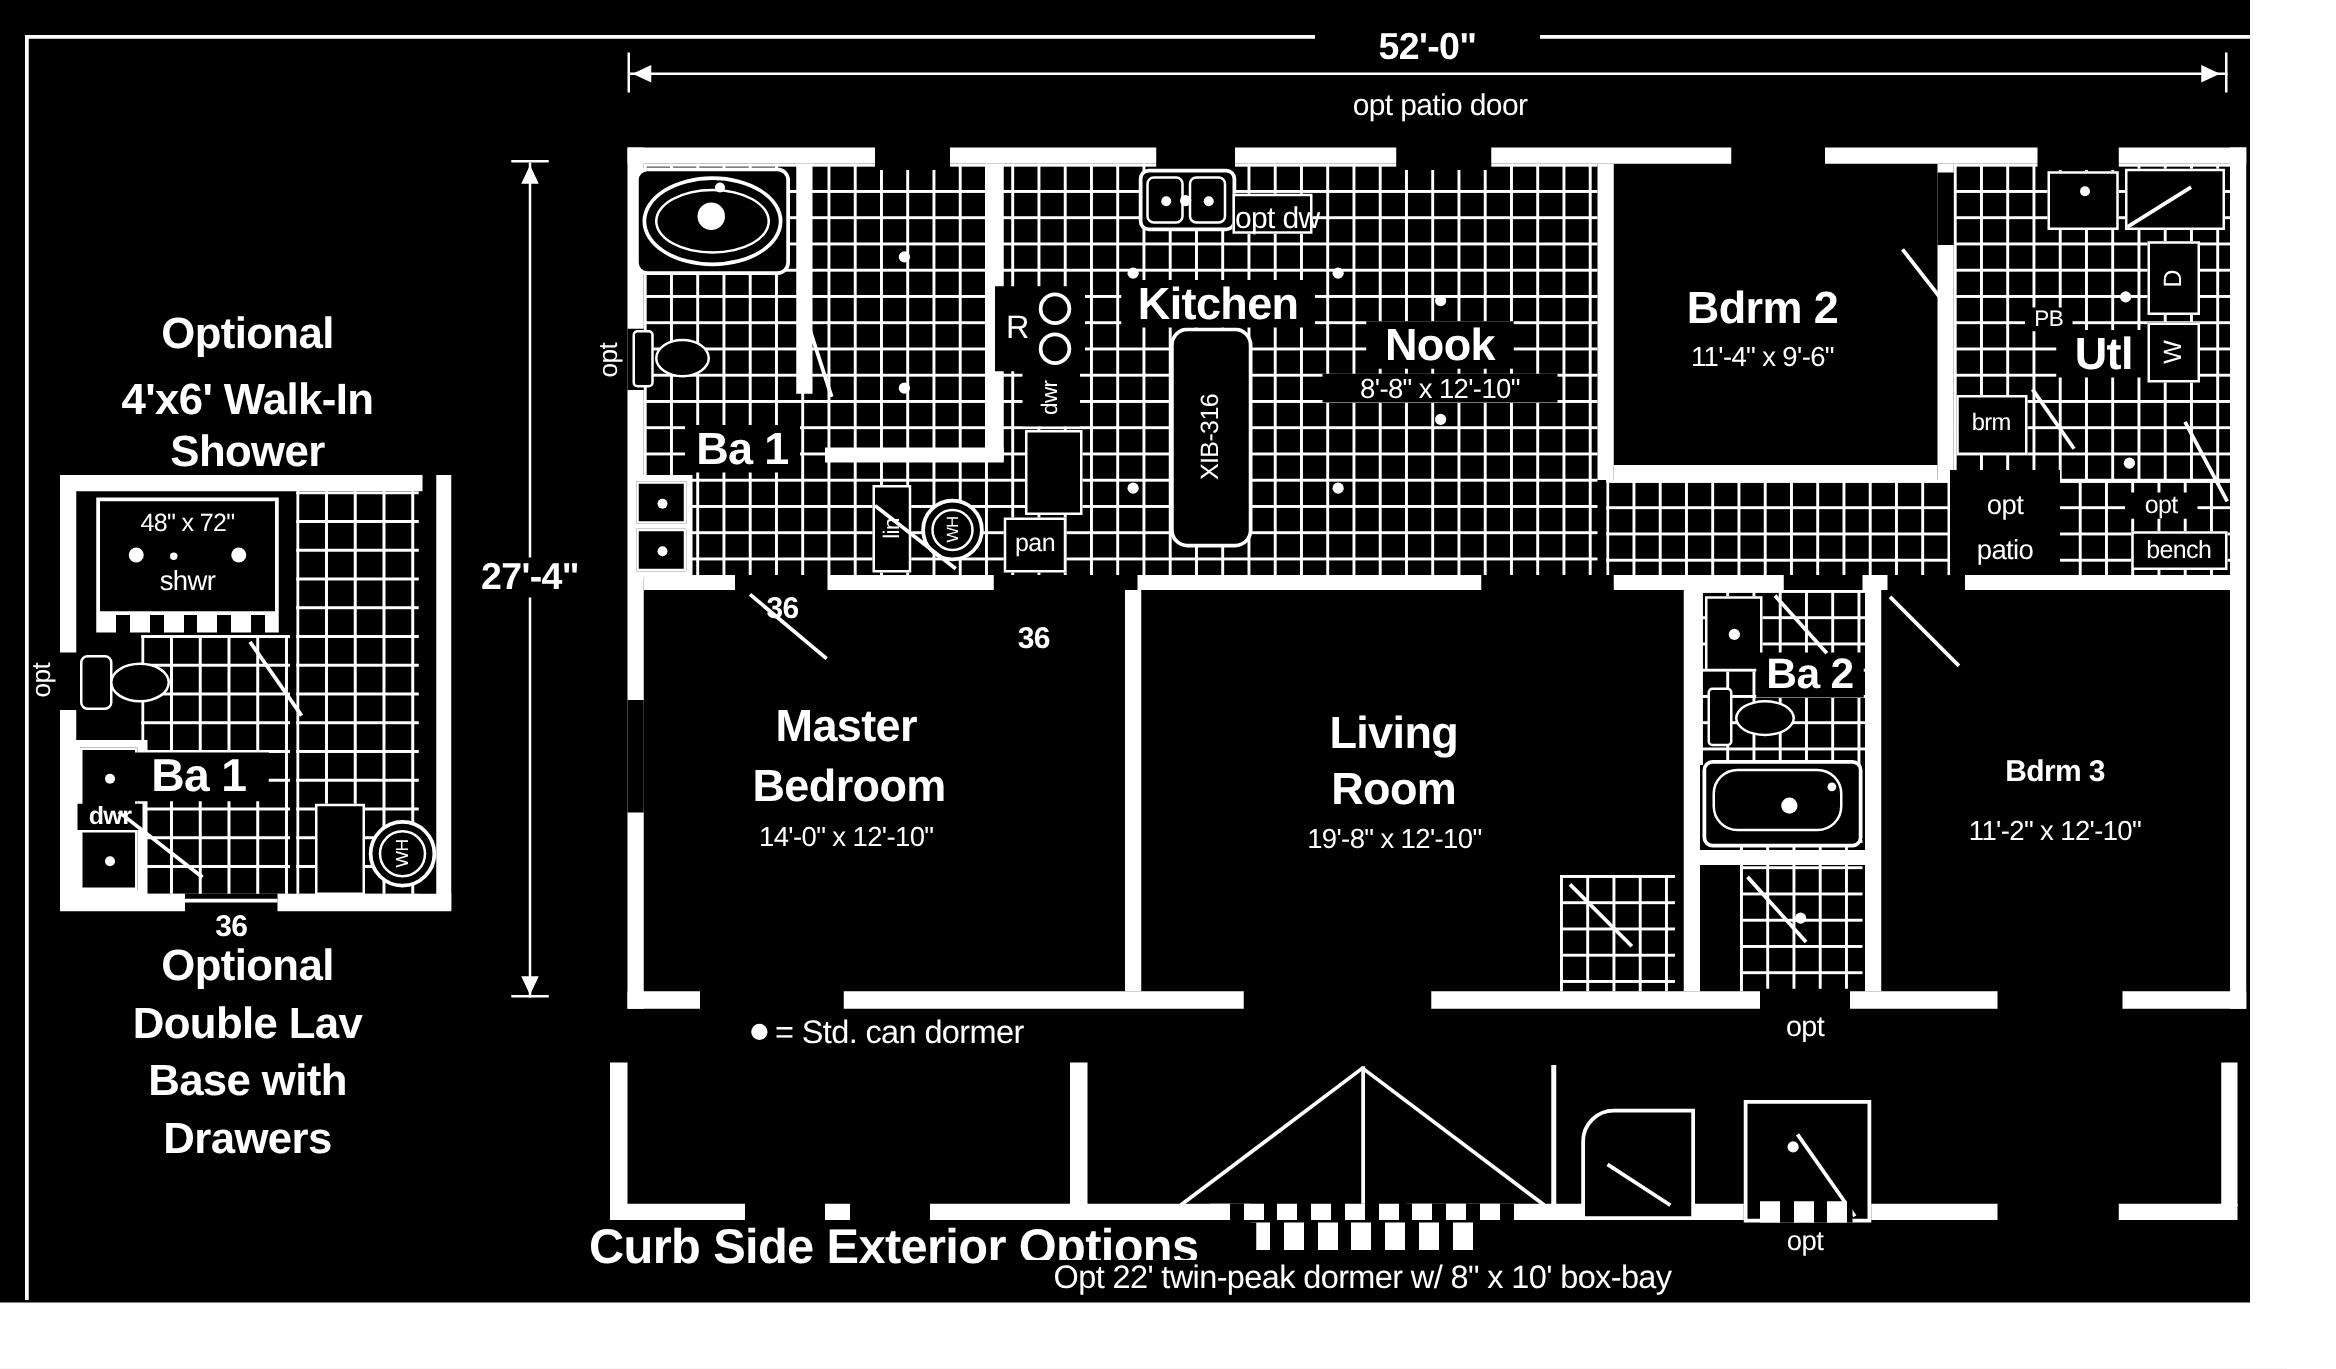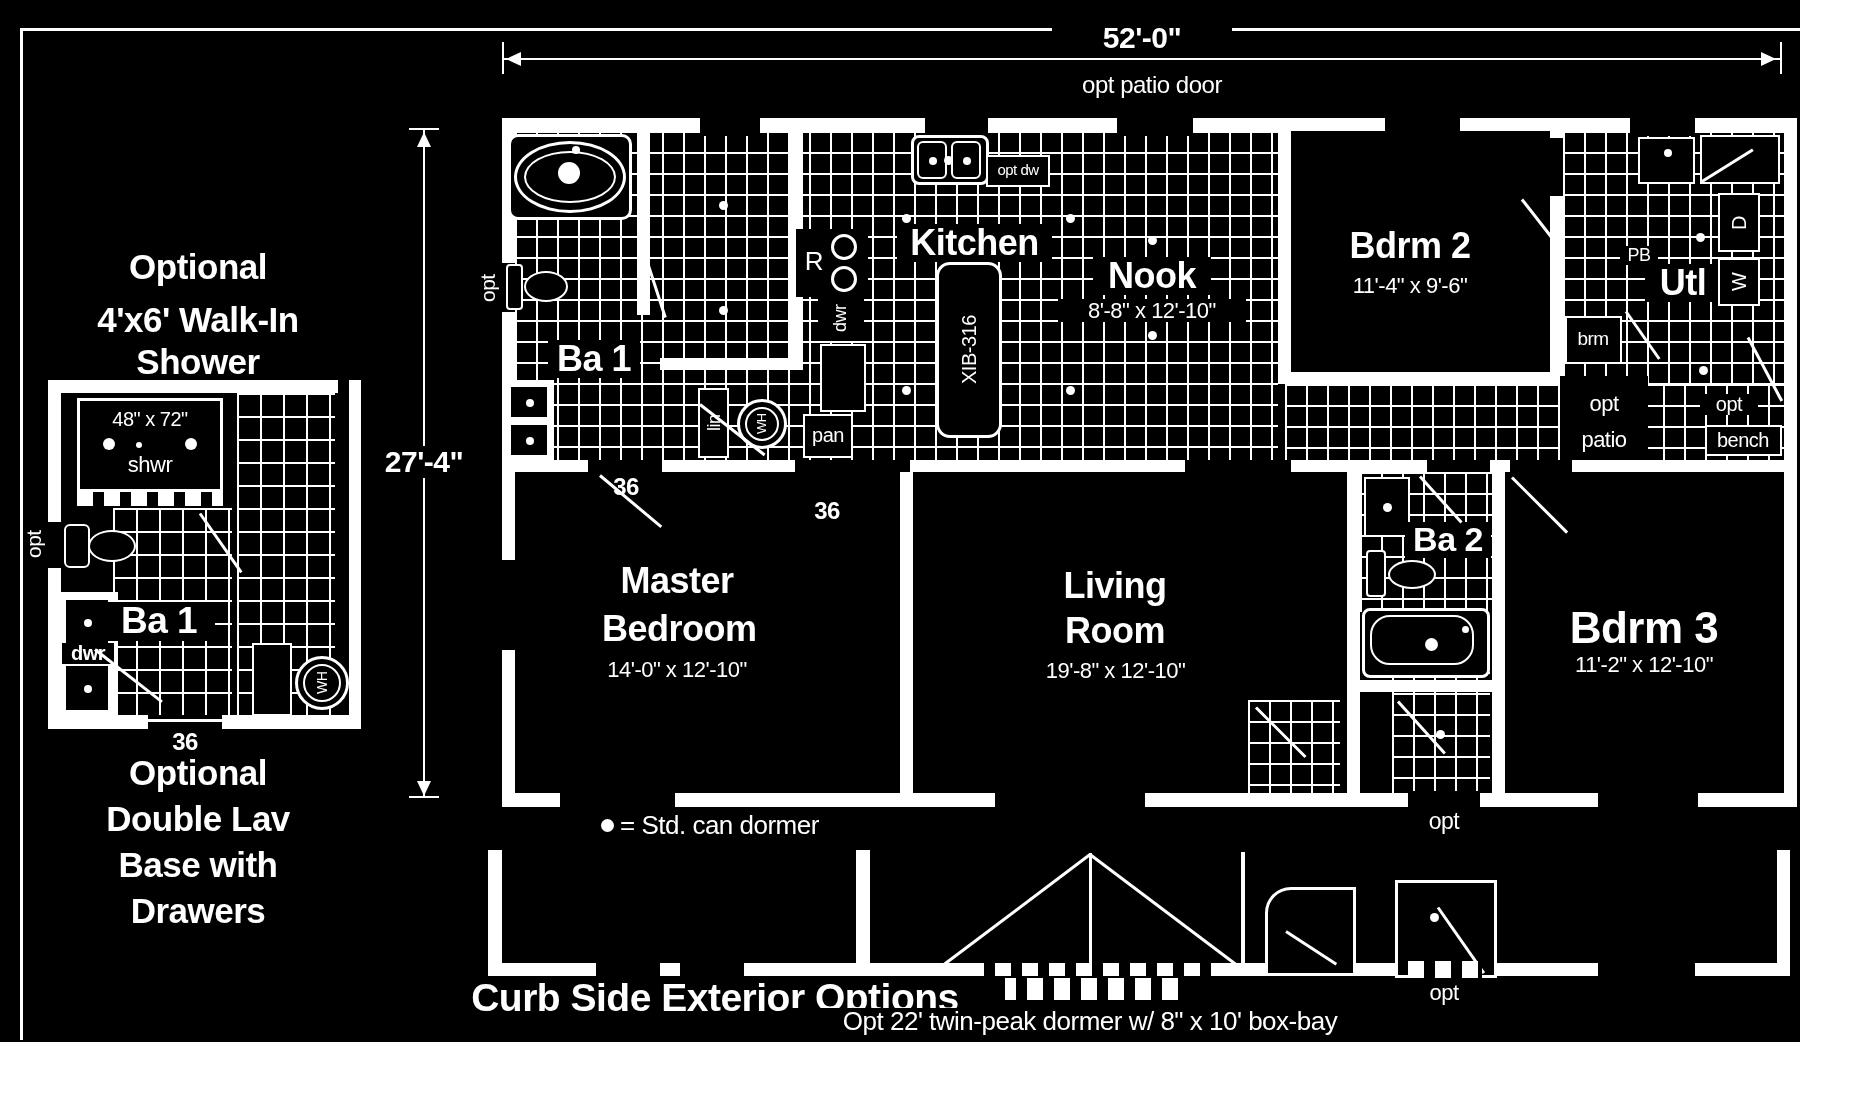--- a/index.html
+++ b/index.html
@@ -190,21 +190,21 @@
 
   <div class="obox b3" style="left:911px;top:135px;width:78px;height:50px;border-radius:8px"></div>
   <div class="obox" style="left:917px;top:141px;width:30px;height:38px;border-radius:6px">
     <div class="dot" style="left:10px;top:14px;width:8px;height:8px"></div>
   </div>
   <div class="obox" style="left:951px;top:141px;width:30px;height:38px;border-radius:6px">
     <div class="dot" style="left:10px;top:14px;width:8px;height:8px"></div>
   </div>
   <div class="dot" style="left:944px;top:156px;width:9px;height:9px"></div>
   <div class="obox" style="left:986px;top:155px;width:64px;height:32px"></div>
-  <div class="t tn" style="left:988px;top:162px;width:60px;font-size:15px;background:transparent">opt dw</div>
+  <div class="t tn" style="left:988px;top:162px;width:60px;font-size:24px;background:transparent">opt dw</div>
 
   <div class="obox b3" style="left:936px;top:262px;width:66px;height:176px;border-radius:14px"></div>
   <div class="t tn vt" style="left:950px;top:280px;width:38px;height:140px;font-size:20px;background:transparent">XIB-316</div>
 
   <div class="t" style="left:897px;top:224px;width:155px;font-size:36px">Kitchen</div>
   <div class="t" style="left:1093px;top:257px;width:118px;font-size:36px">Nook</div>
   <div class="t tn" style="left:1058px;top:299px;width:188px;font-size:22px">8'-8" x 12'-10"</div>
   <div class="dot" style="left:902px;top:214px;width:9px;height:9px"></div>
   <div class="dot" style="left:1066px;top:214px;width:9px;height:9px"></div>
   <div class="dot" style="left:902px;top:386px;width:9px;height:9px"></div>
@@ -258,21 +258,21 @@
   </div>
   <div class="t" style="left:1405px;top:522px;width:86px;font-size:34px">Ba 2</div>
   <div class="obox" style="left:1366px;top:550px;width:20px;height:47px;border-radius:4px"></div>
   <div class="ell" style="left:1388px;top:560px;width:48px;height:29px"></div>
   <div class="obox b3" style="left:1362px;top:608px;width:128px;height:70px;border-radius:8px"></div>
   <div class="obox" style="left:1370px;top:615px;width:104px;height:50px;border-radius:20px"></div>
   <div class="dot" style="left:1425px;top:638px;width:13px;height:13px"></div>
   <div class="dot" style="left:1462px;top:626px;width:7px;height:7px"></div>
   <div class="diag" style="left:1420px;top:475px;width:62px;transform:rotate(48deg)"></div>
 
-  <div class="t" style="left:1556px;top:605px;width:176px;font-size:44px">Bdrm 3</div>
+  <div class="t" style="left:1556px;top:605px;width:176px;font-size:24px">Bdrm 3</div>
   <div class="t tn" style="left:1556px;top:653px;width:176px;font-size:22px">11'-2" x 12'-10"</div>
   <div class="diag" style="left:1512px;top:476px;width:78px;transform:rotate(45deg)"></div>
 
   <div class="diag" style="left:1256px;top:706px;width:70px;transform:rotate(45deg)"></div>
   <div class="dot" style="left:1436px;top:730px;width:9px;height:9px"></div>
   <div class="diag" style="left:1398px;top:700px;width:70px;transform:rotate(48deg)"></div>
 
   <div class="dot" style="left:601px;top:819px;width:13px;height:13px"></div>
   <div class="t tn" style="left:620px;top:812px;font-size:26px">= Std. can dormer</div>
 

